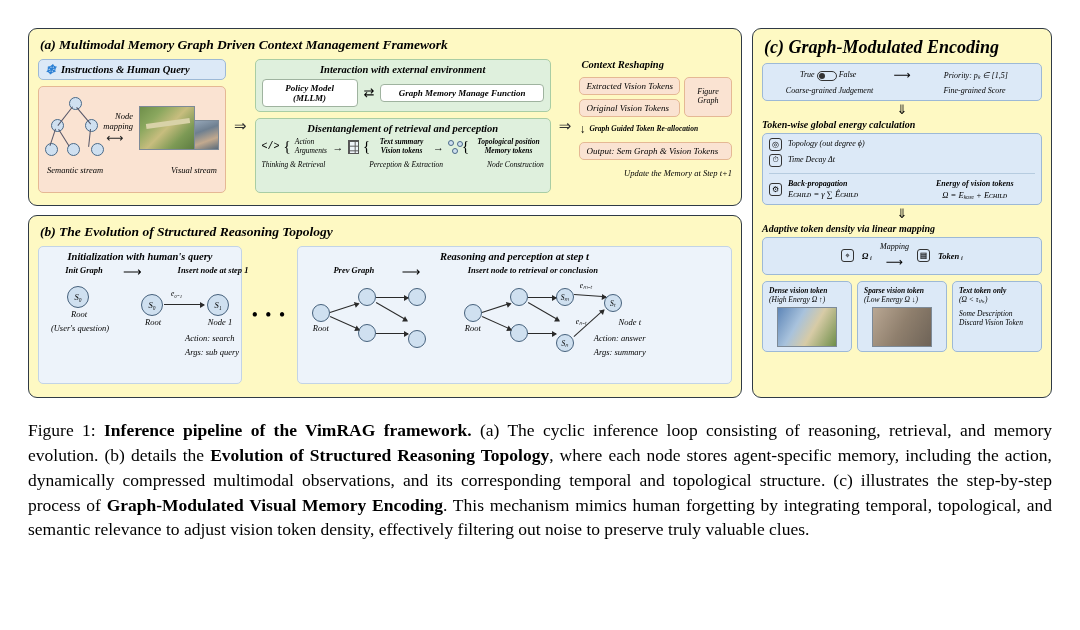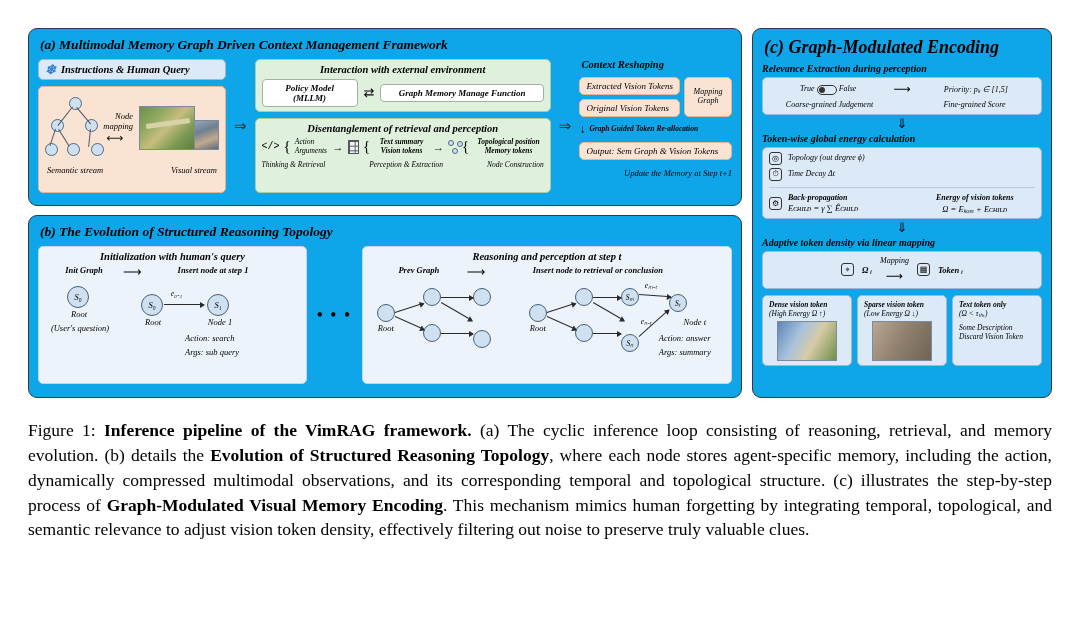--- a/index.html
+++ b/index.html
@@ -13,21 +13,21 @@
     overflow:hidden;
   }
   .figure {
     position:absolute; left:28px; top:28px; width:1024px; height:370px;
     display:flex; gap:10px;
   }
   .col-left { width:714px; display:flex; flex-direction:column; gap:9px; }
   .col-right { width:300px; }
 
   .panel {
-    border:1px solid #2f3a46; border-radius:9px; background:#0ea5e9;
+    border:1px solid #2f3a46; border-radius:9px; background:#fef9c3;
     position:relative; padding:7px 9px;
   }
   .panel-title {
     font-style:italic; font-weight:bold; font-size:13.5px; margin:1px 0 6px 2px;
   }
 
   
   .panel-a { height:178px; }
   .a-body { display:flex; gap:8px; height:134px; }
   .a-left { width:188px; display:flex; flex-direction:column; gap:6px; }
@@ -100,21 +100,21 @@
 
   .r-item { font-size:9px; font-style:italic; padding:3px 6px; }
   .r-flex { display:flex; gap:4px; }
   .upd-graph { width:48px; font-size:8px; font-style:italic; text-align:center; padding:2px 2px; line-height:1.1; display:flex; align-items:center; justify-content:center;}
   .upd-note { font-size:8.5px; font-style:italic; text-align:right; margin-top:3px; }
   .arrow-big { font-size:15px; color:#333; display:flex; align-items:center; }
 
   
   .panel-b { height:183px; }
   .b-body { display:flex; gap:10px; height:138px; }
-  .b-left { width:269px; }
+  .b-left { width:204px; }
   .b-right { flex:1; }
   .b-sub { font-size:10.5px; font-style:italic; font-weight:bold; text-align:center; margin-bottom:4px; }
   .b-canvas { position:relative; height:112px; }
   .node { position:absolute; width:22px; height:22px; border-radius:50%;
     background:#cfe0f0; border:1.4px solid #46617c; font-size:8.5px; font-style:italic;
     display:flex; align-items:center; justify-content:center; }
   .node.sm { width:18px; height:18px; font-size:7.5px; }
   .lbl-s { position:absolute; font-size:8.5px; font-style:italic; text-align:center; line-height:1.15; }
   .lbl-s.b { font-weight:bold; }
   .dots { position:absolute; font-size:16px; font-weight:bold; letter-spacing:2px; }
@@ -248,21 +248,21 @@
 
         <div class="a-right">
           <div class="hdr" style="padding:0 0 2px 2px;">
             <span>Context Reshaping</span>
           </div>
           <div class="r-flex">
             <div style="flex:1; display:flex; flex-direction:column; gap:4px;">
               <div class="box-orange r-item">Extracted Vision Tokens</div>
               <div class="box-orange r-item">Original Vision Tokens</div>
             </div>
-            <div class="box-orange upd-graph">Mapping Graph</div>
+            <div class="box-orange upd-graph">Figure Graph</div>
           </div>
           <div style="display:flex; align-items:center; gap:4px;">
             <span style="font-size:12px;">↓</span>
             <span class="tiny-b" style="text-align:center;">Graph Guided Token Re-allocation</span>
           </div>
           <div class="box-orange r-item">Output: Sem Graph &amp; Vision Tokens</div>
           <div class="upd-note">Update the Memory at Step t+1</div>
         </div>
 
       </div>
@@ -341,21 +341,20 @@
         </div>
       </div>
     </div>
 
   </div>
 
   <div class="col-right">
     <div class="panel panel-c">
       <div class="c-title">(c) Graph-Modulated Encoding</div>
 
-      <div class="c-sec">Relevance Extraction during perception</div>
       <div class="box-blue c-box">
         <div class="c-row">
           <div class="c-half" style="text-align:center;">
             <span>True</span>
             <span class="toggle"></span>
             <span>False</span>
           </div>
           <div style="font-size:12px;">⟶</div>
           <div class="c-half" style="text-align:center;">Priority: pₖ ∈ [1,5]</div>
         </div>

